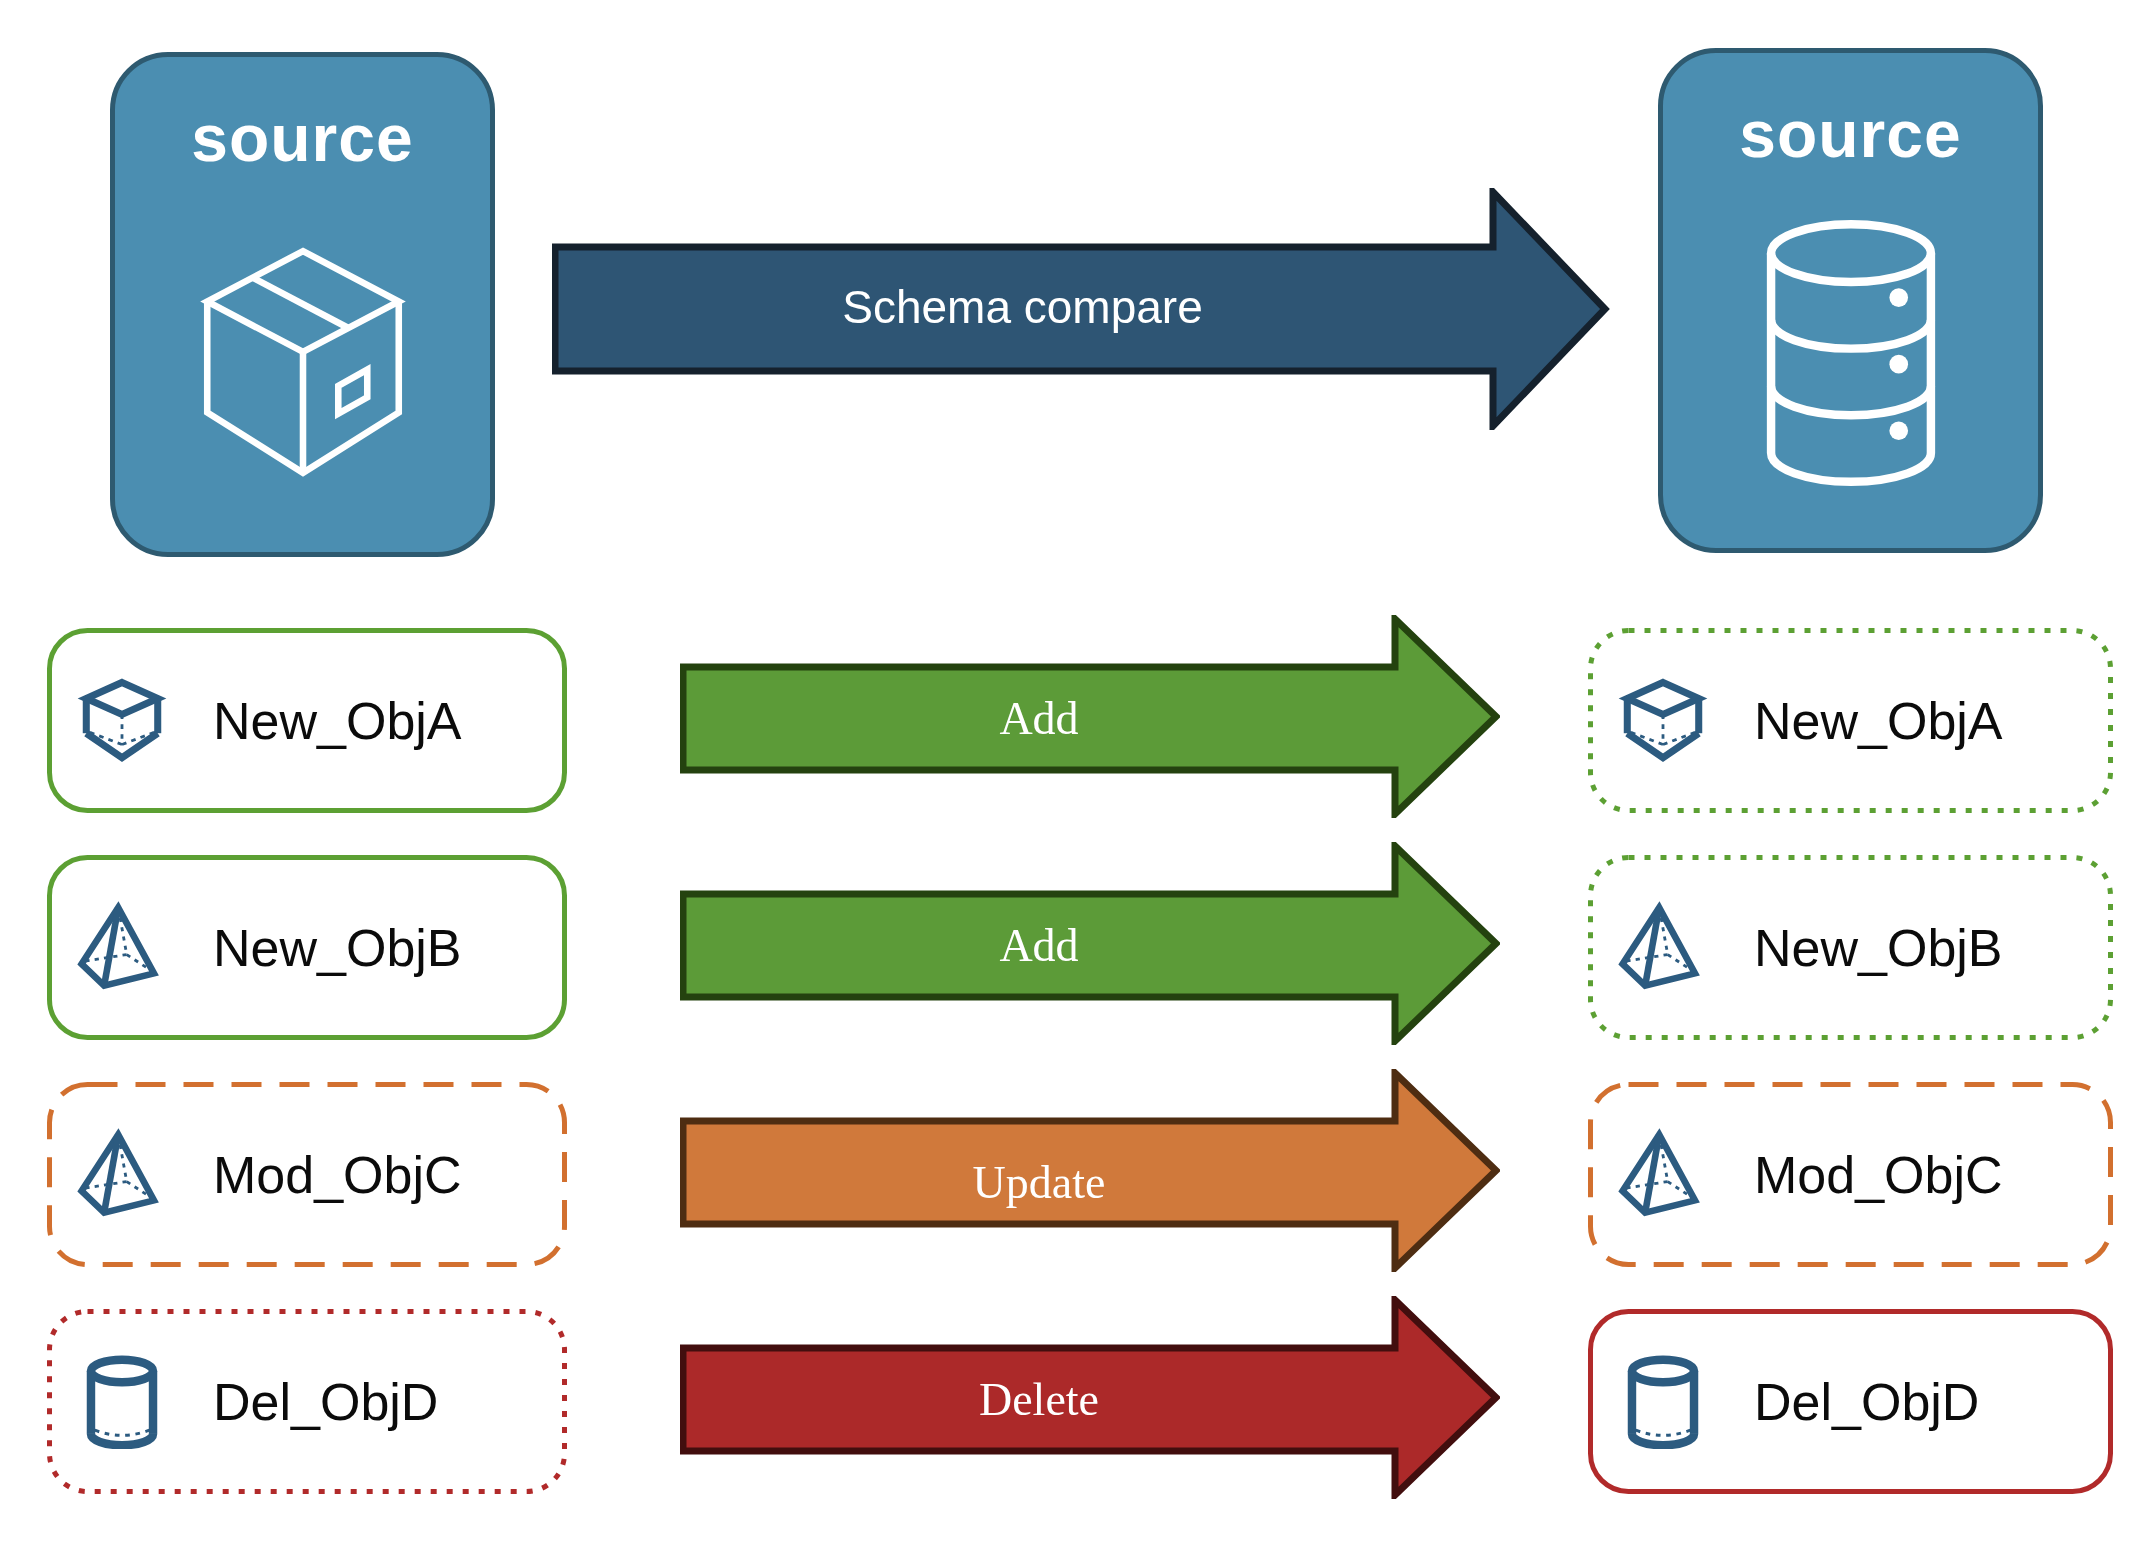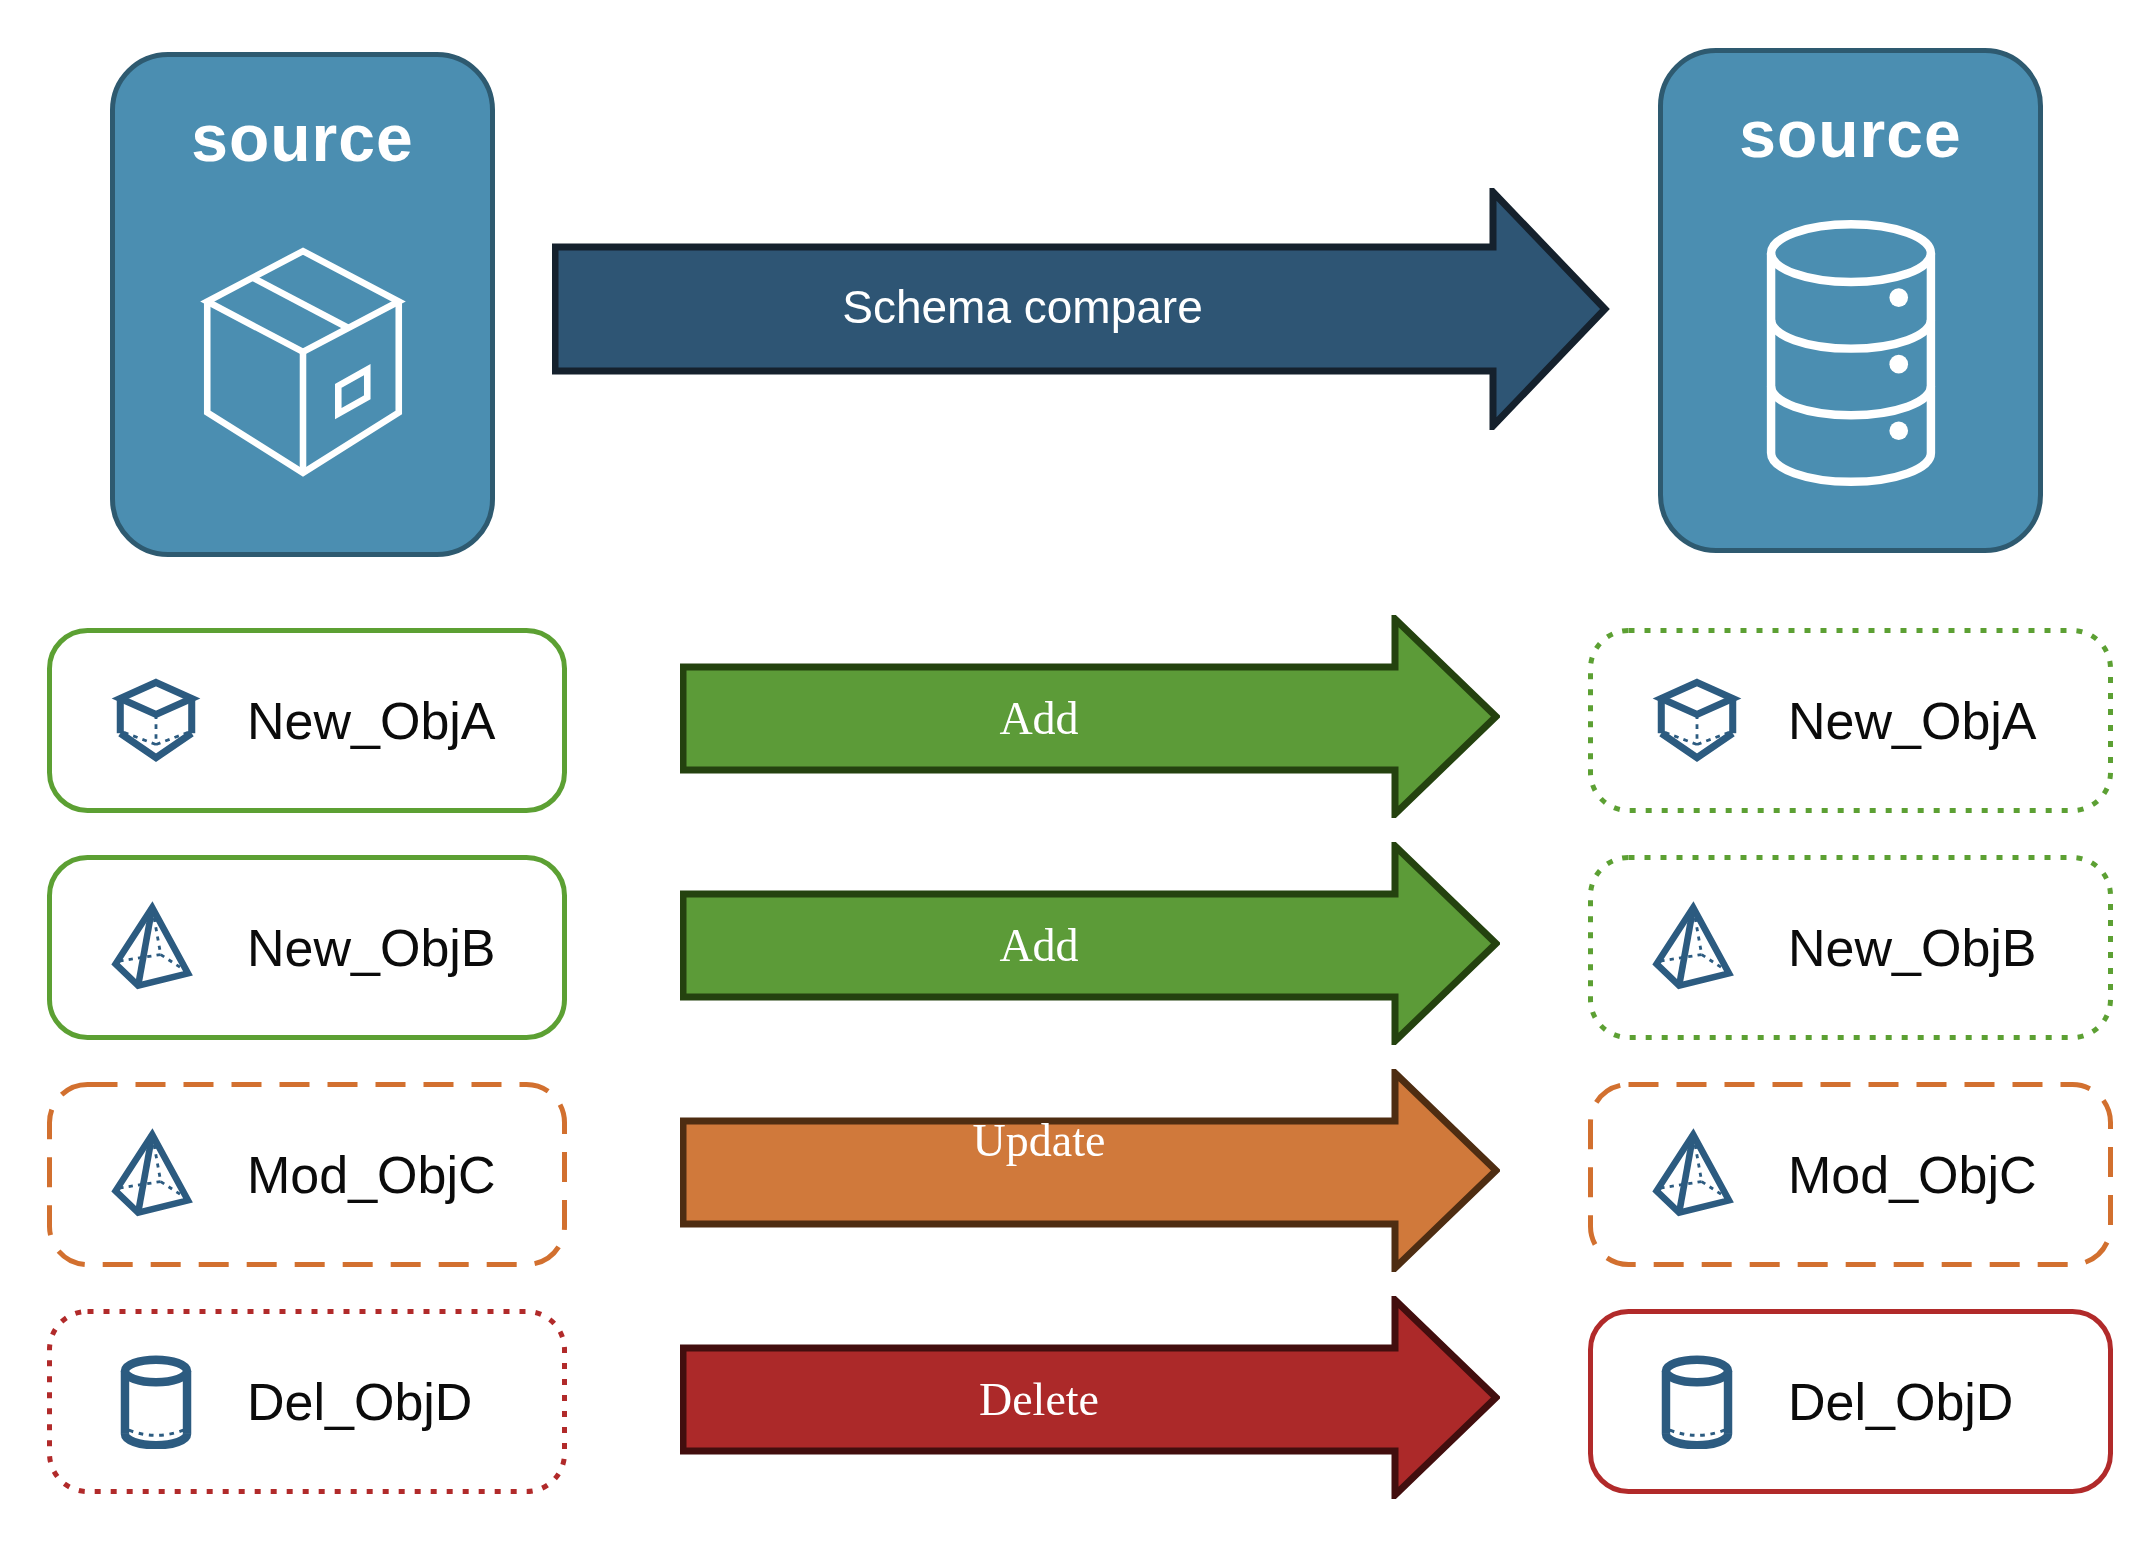--- a/index.html
+++ b/index.html
@@ -62,21 +62,21 @@
     box-sizing: border-box;
   }
   .item-box.left  { left: 47px;   width: 520px; }
   .item-box.right { left: 1588px; width: 525px; }
   .box-border { position: absolute; left: 0; top: 0; }
   .box-content {
     position: relative;
     height: 100%;
     display: flex;
     align-items: center;
-    padding-left: 62px;
+    padding-left: 28px;
     gap: 44px;
     box-sizing: border-box;
   }
   .obj-icon { width: 94px; height: 94px; color: var(--icon-blue, #2C5B80); flex: 0 0 auto; }
   .obj-icon svg { width: 100%; height: 100%; display: block; }
   .obj-label {
     font-size: 52px;
     color: var(--label-text, #0B0B0B);
     white-space: nowrap;
     line-height: 1;
@@ -252,21 +252,21 @@
           <svg viewBox="0 0 100 100" aria-hidden="true">
             <use href="#pyramid-icon"></use>
           </svg>
         </span>
         <span class="obj-label">Mod_ObjC</span>
       </div>
     </div>
     <svg class="action-arrow" width="820" height="203" viewBox="0 0 820 203" aria-hidden="true" style="top: 1069px;">
       <polygon points="3,52 715,52 715,4 816,101.5 715,199 715,155 3,155" stroke-width="7" stroke-linejoin="miter" fill="#D0793B" stroke="#4E2D12"></polygon>
     </svg>
-    <div class="arrow-label" style="top: 1090px;">Update</div>
+    <div class="arrow-label" style="top: 1132px;">Update</div>
     <div class="item-box right" style="top: 1082px;">
       <svg class="box-border" width="525" height="185" viewBox="0 0 525 185" aria-hidden="true">
         <rect x="2.5" y="2.5" width="520" height="180" rx="38" ry="38" fill="#ffffff" stroke-width="5" stroke="#D2702F" stroke-dasharray="30 18"></rect>
       </svg>
       <div class="box-content">
         <span class="obj-icon">
           <svg viewBox="0 0 100 100" aria-hidden="true">
             <use href="#pyramid-icon"></use>
           </svg>
         </span>

